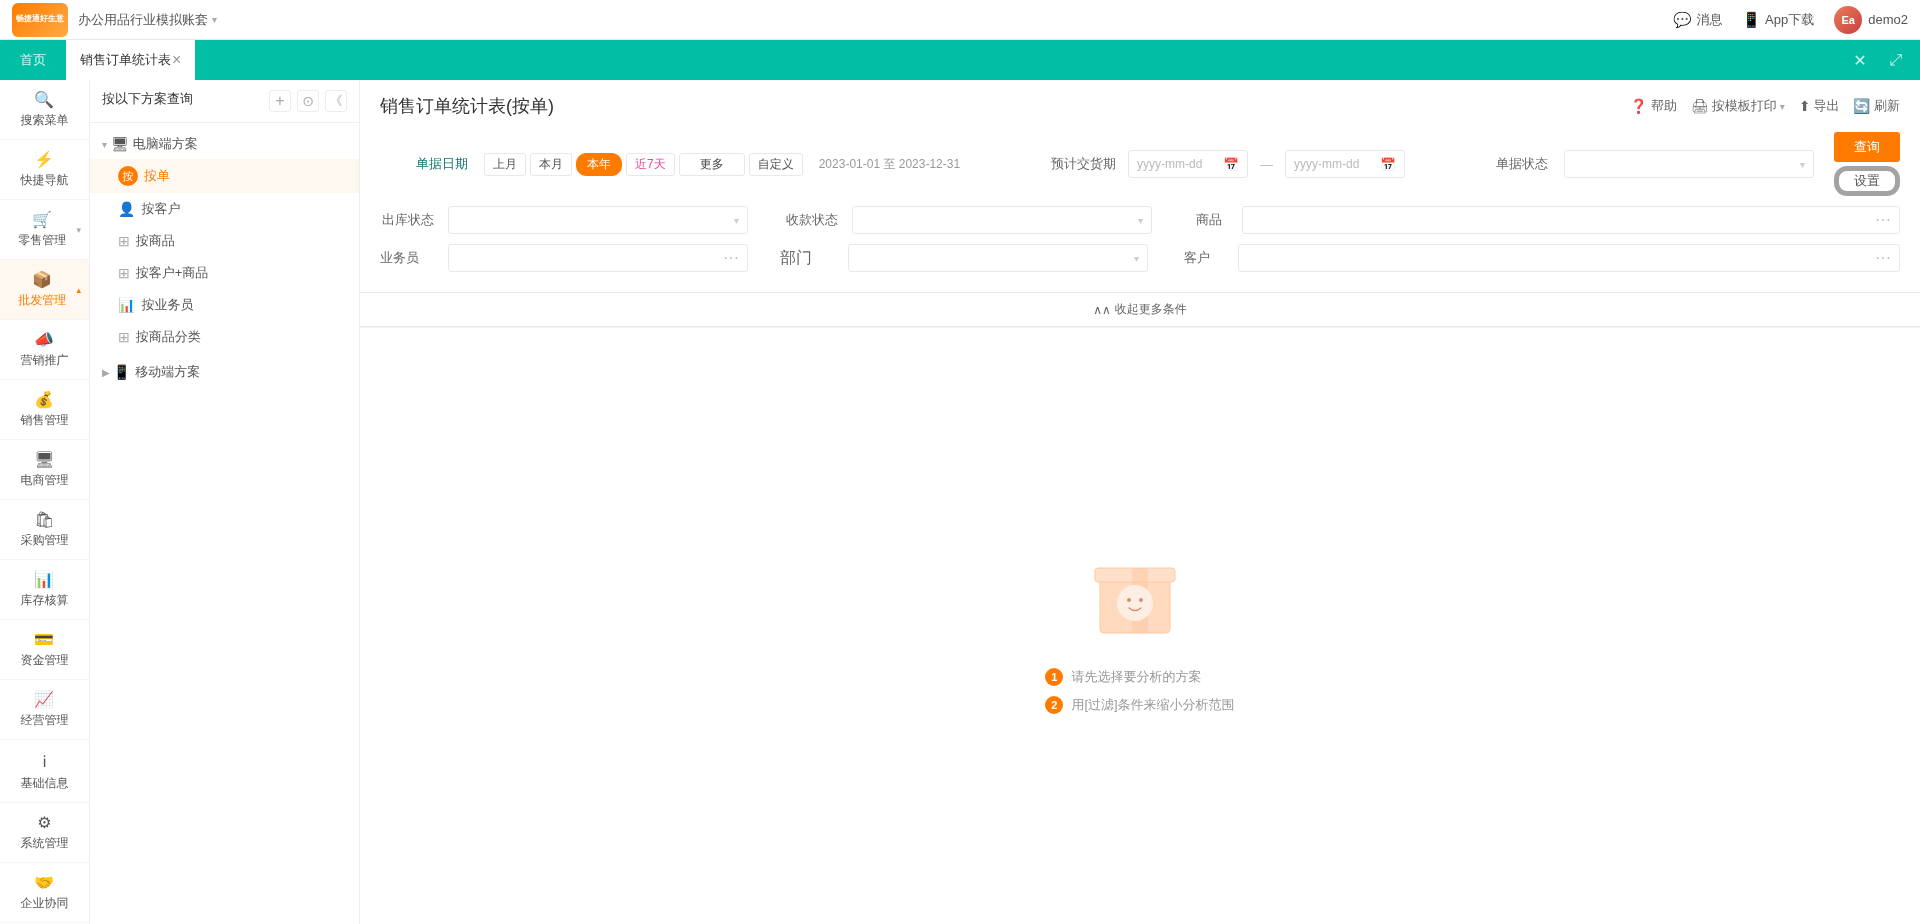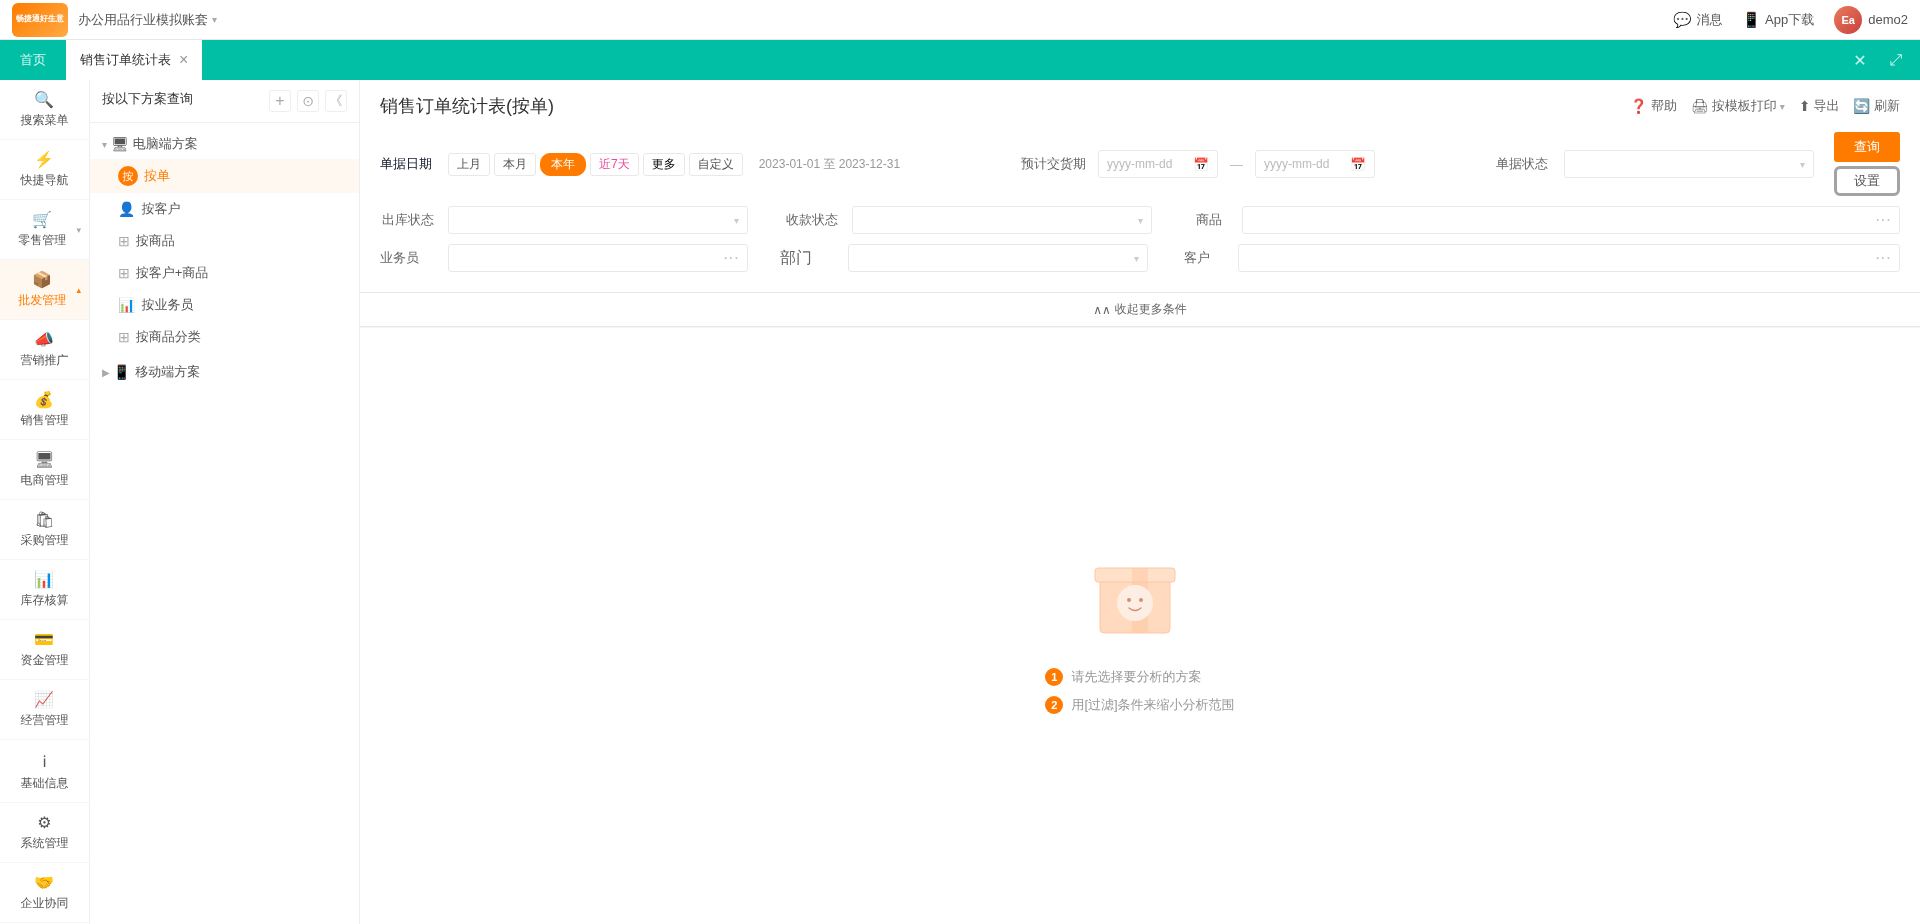--- a/index.html
+++ b/index.html
@@ -33,21 +33,21 @@
       </div>
       <span style="color:#555; font-size:13px;">demo2</span>
     </div>
   </div>
 </div>
 
 <div style="height:40px; background:#00bfa5; display:flex; align-items:center;">
   <div style="height:40px; padding:0 20px; display:flex; align-items:center; color:rgba(255,255,255,0.85); font-size:13px; cursor:pointer;">
     <span>首页</span>
   </div>
-  <div style="height:40px; padding:0 14px; background:#fff; display:flex; align-items:center; gap:8px; color:#333; font-size:13px; cursor:pointer;justify-content:center;">
+  <div style="height:40px; padding:0 14px; background:#fff; display:flex; align-items:center; gap:1px; color:#333; font-size:13px; cursor:pointer;justify-content:center;">
     <span>销售订单统计表</span>
     <span style="color:#999; font-size:16px; cursor:pointer; line-height:1;">×</span>
   </div>
   <div style="flex:1;"></div>
   <div style="width:32px; height:32px; display:flex; align-items:center; justify-content:center; color:rgba(255,255,255,0.8); font-size:16px; cursor:pointer; margin-right:4px;">
     <span>✕</span>
   </div>
   <div style="width:32px; height:32px; display:flex; align-items:center; justify-content:center; color:rgba(255,255,255,0.8); font-size:16px; cursor:pointer; margin-right:8px;">
     <span>⤢</span>
   </div>
@@ -220,35 +220,35 @@
             <span>导出</span>
           </div>
           <div style="display:flex; align-items:center; gap:3px; color:#666; font-size:13px; cursor:pointer;">
             <span style="font-size:14px;">🔄</span>
             <span>刷新</span>
           </div>
         </div>
       </div>
 
       <div style="display:flex; align-items:center; gap:12px; margin-bottom:10px; flex-wrap:nowrap;">
-        <span style="color:#0f172a; font-size:13px; white-space:nowrap; min-width:56px;">单据日期</span>
+        <span style="color:#0f766e; font-size:13px; white-space:nowrap; min-width:56px;margin-left:36px;">单据日期</span>
         <div style="display:flex; align-items:center; gap:4px;">
           <button style="padding:2px 8px; border-radius:3px; border:1px solid #e8e8e8; background:#fff; color:#555; font-size:12px; cursor:pointer;">
             <span>上月</span>
           </button>
           <button style="padding:2px 8px; border-radius:3px; border:1px solid #e8e8e8; background:#fff; color:#555; font-size:12px; cursor:pointer;">
             <span>本月</span>
           </button>
           <button style="padding:2px 10px; border-radius:10px; border:1px solid #ff7b00; background:#ff7b00; color:#fff; font-size:12px; cursor:pointer;">
             <span>本年</span>
           </button>
           <button style="padding:2px 8px; border-radius:3px; border:1px solid #e8e8e8; background:#fff; color:#ec4899; font-size:12px; cursor:pointer;">
             <span>近7天</span>
           </button>
-          <button style="padding:2px 8px; border-radius:3px; border:1px solid #e8e8e8; background:#fff; color:#000000; font-size:12px; cursor:pointer;">
+          <button style="padding:2px 20px; border-radius:3px; border:1px solid #e8e8e8; background:#fff; color:#404040; font-size:12px; cursor:pointer;">
             <span>更多</span>
           </button>
           <button style="padding:2px 8px; border-radius:3px; border:1px solid #e8e8e8; background:#fff; color:#555; font-size:12px; cursor:pointer;">
             <span>自定义</span>
           </button>
         </div>
         <span style="color:#999; font-size:12px; margin-left:4px;">2023-01-01 至 2023-12-31</span>
 
         <div style="flex:1;"></div>
 
@@ -265,21 +265,21 @@
 
         <div style="flex:1;"></div>
 
         <span style="color:#666; font-size:13px; white-space:nowrap; min-width:56px;">单据状态</span>
         <div style="display:flex; align-items:center; height:28px; padding:0 8px; border:1px solid #e8e8e8; border-radius:3px; background:#fff; color:#555; font-size:13px; min-width:250px; cursor:pointer; justify-content:flex-end;">
           <span style="color:#ccc; font-size:10px;">▾</span>
         </div>
 
         <div style="display:flex; flex-direction:column; gap:4px; margin-left:8px;">
           <button style="height:30px; padding:0 20px; background:#ff7b00; border:none; border-radius:3px; color:#fff; font-size:13px; cursor:pointer; white-space:nowrap;">查询</button>
-          <button style="height:30px; padding:0 12px; background:#fff; border:3px solid #a3a3a3; border-radius:6px; color:#555; font-size:13px; cursor:pointer; white-space:nowrap;">设置</button>
+          <button style="height:30px; padding:0 12px; background:#fff; border:5px solid #a3a3a3; border-radius:13px; color:#555; font-size:13px; cursor:pointer; white-space:nowrap;">设置</button>
         </div>
       </div>
 
       <div style="display:flex; align-items:center; gap:12px; margin-bottom:10px;text-align:center;">
         <span style="color:#666; font-size:13px; white-space:nowrap; min-width:56px;">出库状态</span>
         <div style="display:flex; align-items:center; height:28px; padding:0 8px; border:1px solid #e8e8e8; border-radius:3px; background:#fff; color:#555; font-size:13px; flex:1; max-width:300px; cursor:pointer; justify-content:flex-end;">
           <span style="color:#ccc; font-size:10px;">▾</span>
         </div>
 
         <span style="color:#666; font-size:13px; white-space:nowrap; min-width:56px; margin-left:24px;">收款状态</span>

